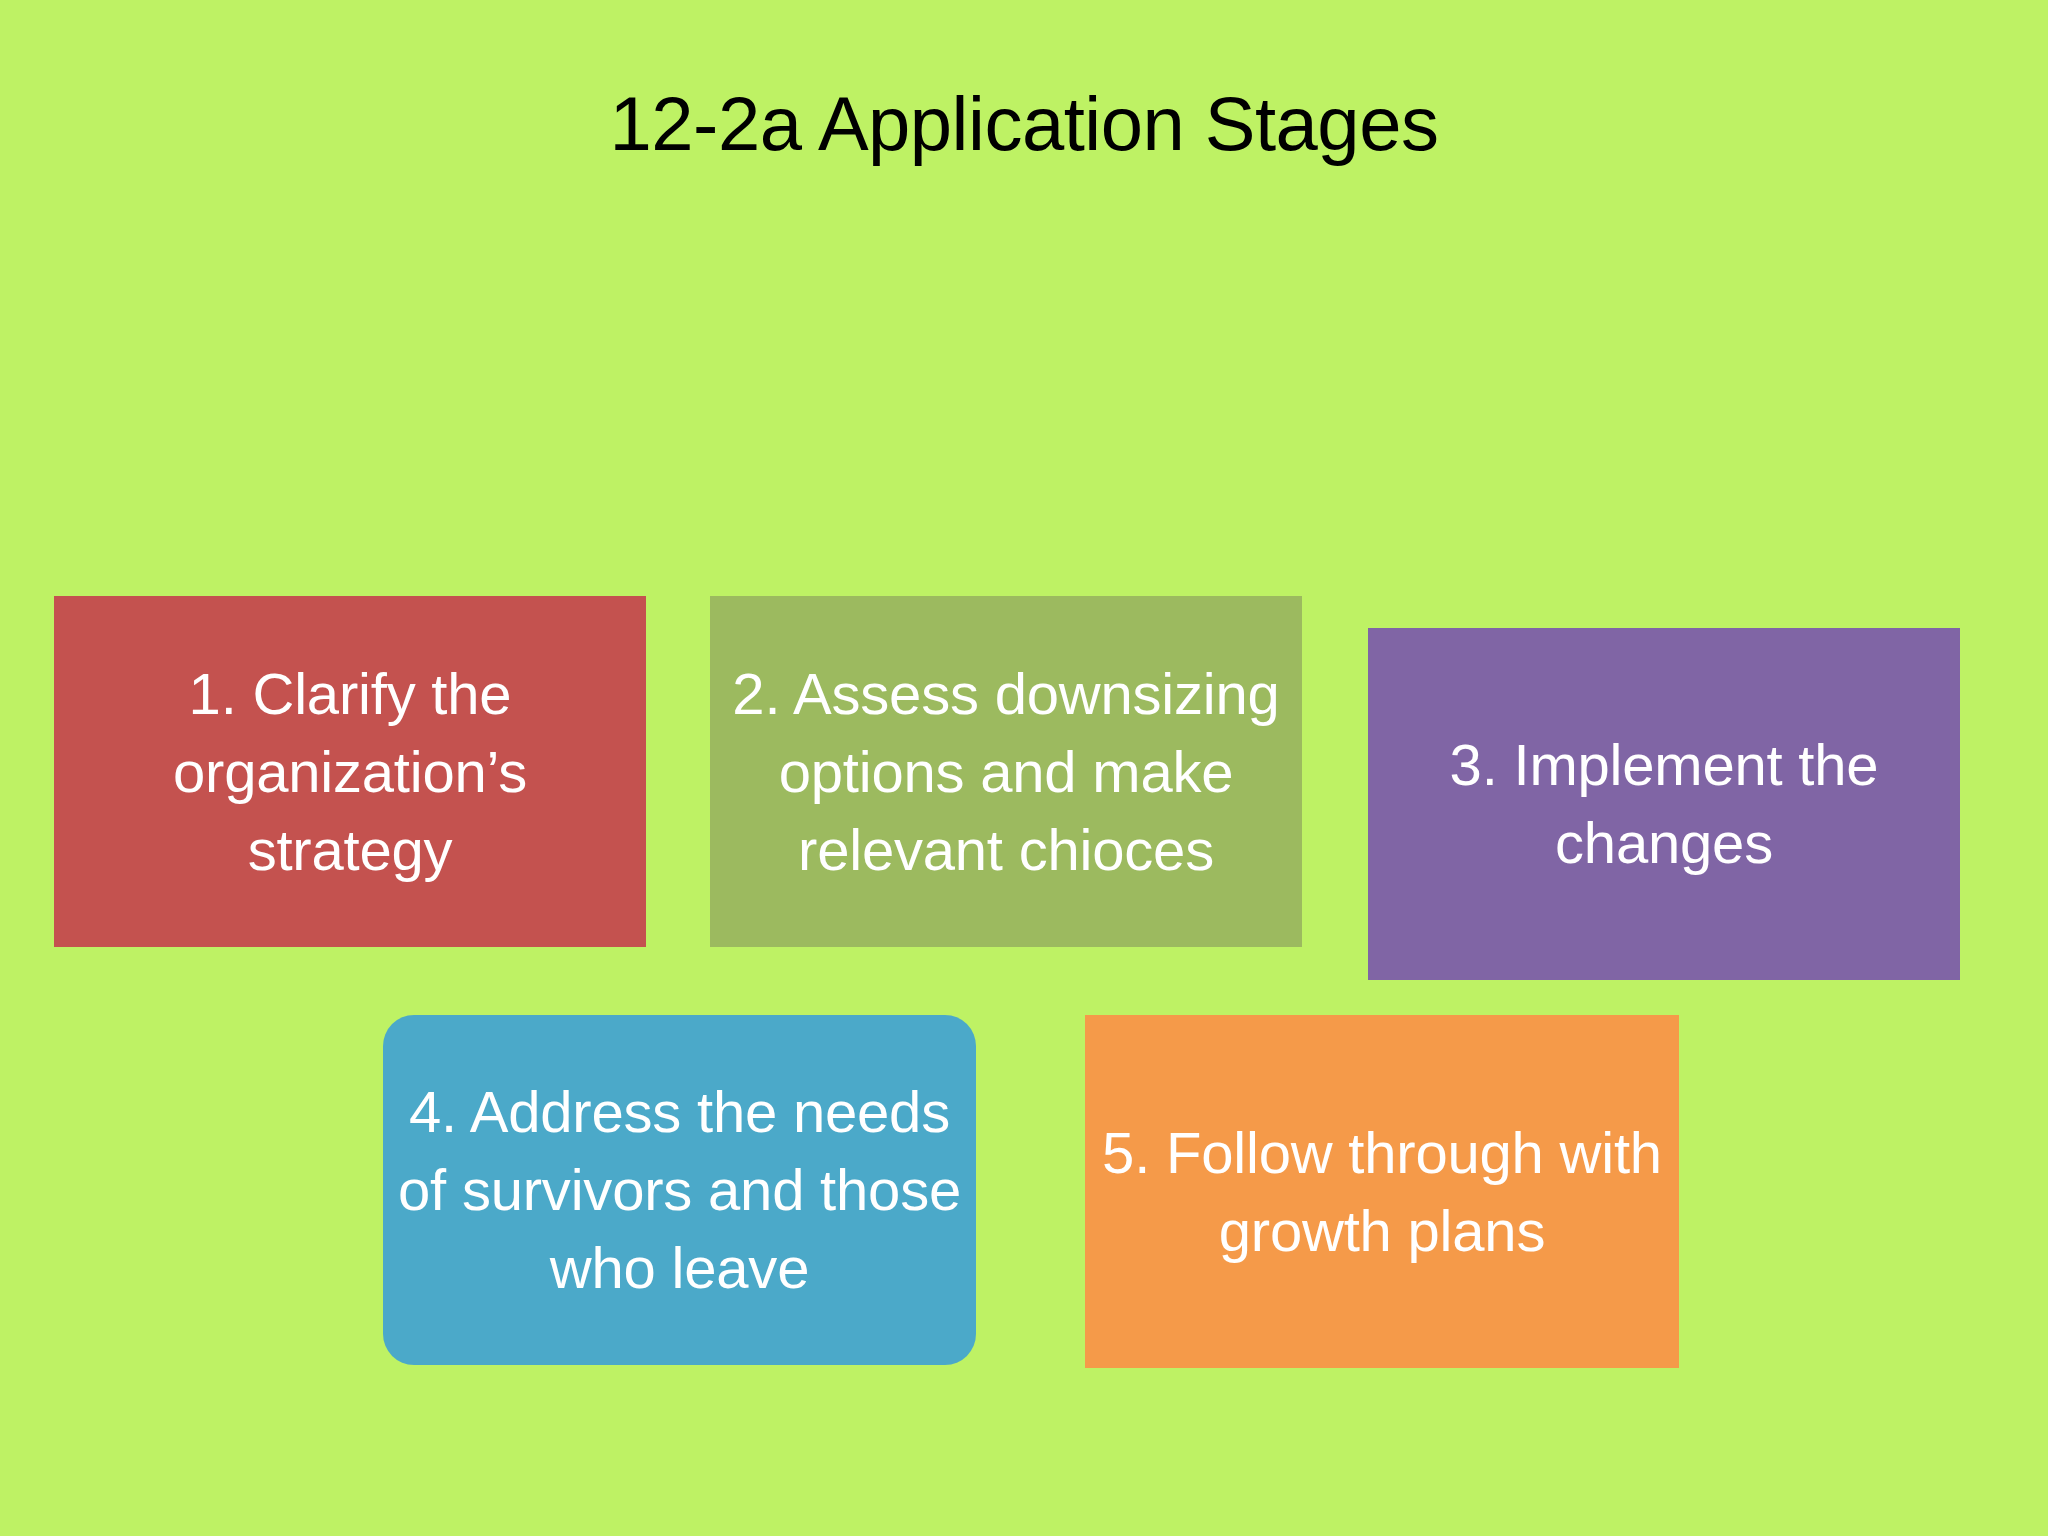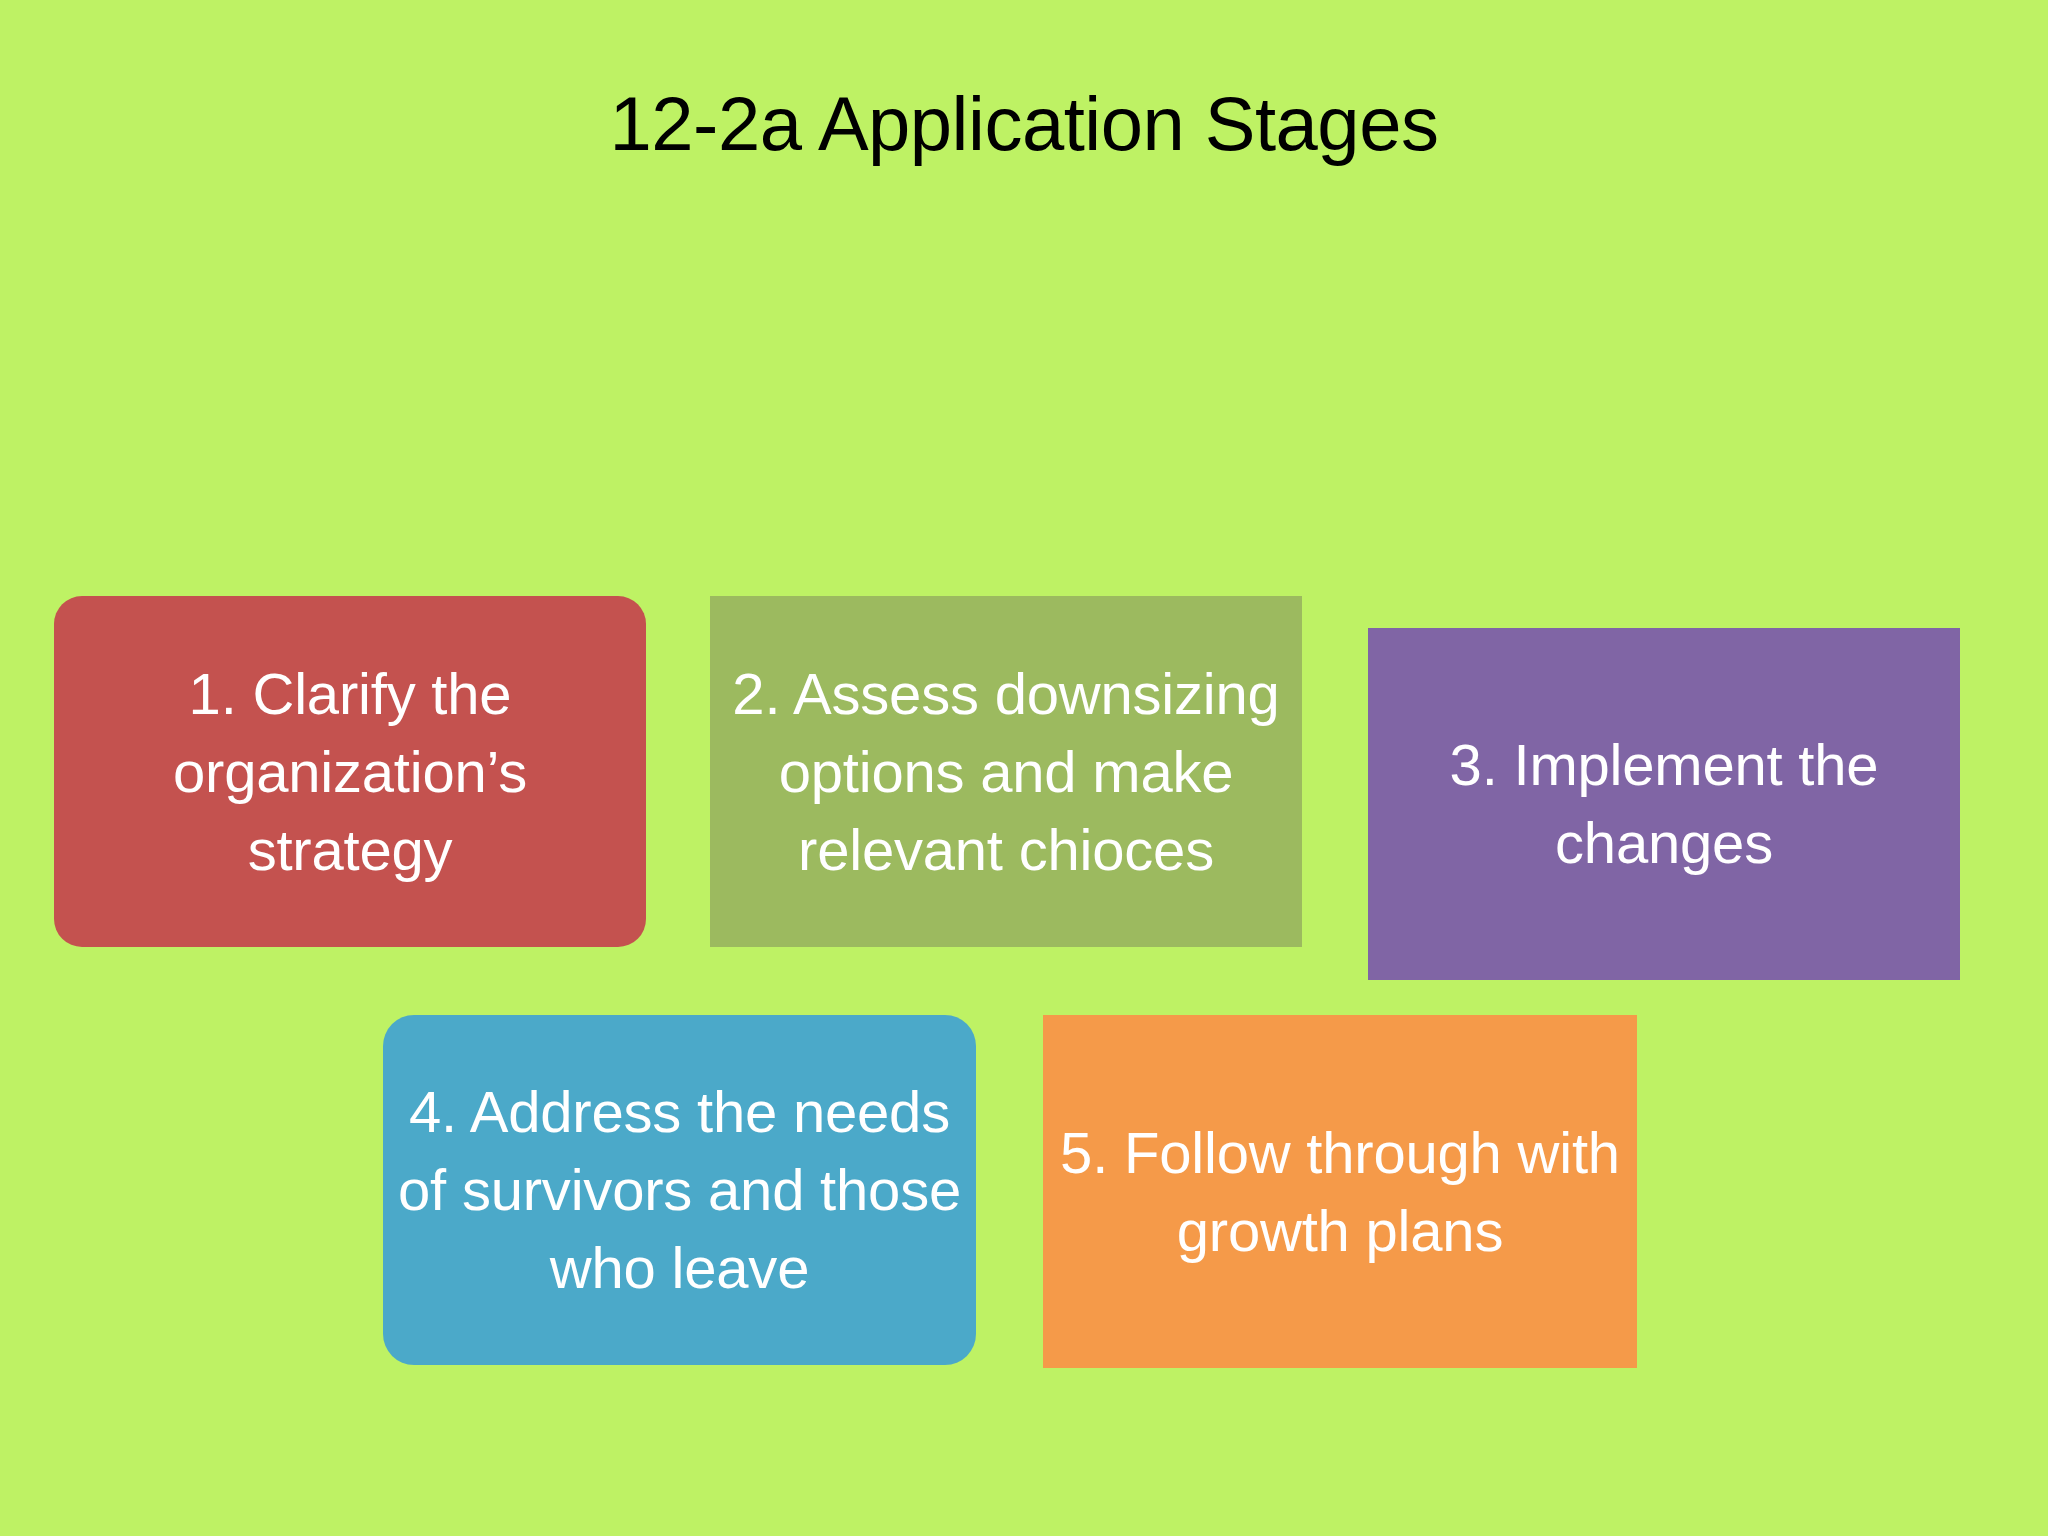--- a/index.html
+++ b/index.html
@@ -71,21 +71,21 @@
     padding: 4px 14px;
     box-sizing: border-box;
     letter-spacing: -0.2px;
   }
   .stage-box .stage-label {
     display: block;
     width: 100%;
   }
 
   
-  .box-1 { left: 54px;   top: 596px;  width: 592px; height: 351px; border-radius: 28px; }
+  .box-1 { left: 54px;   top: 596px;  width: 592px; height: 351px; }
   .box-2 { left: 710px;  top: 596px;  width: 592px; height: 351px; }
   .box-3 { left: 1368px; top: 596px;  width: 592px; height: 352px; }
   
   .box-4 { left: 383px;  top: 1015px; width: 593px; height: 350px; border-radius: 31px; }
   .box-5 { left: 1043px; top: 1015px; width: 594px; height: 353px; }
 </style>
 </head>
 <body>
 
 <div class="slide" style="background-color: #bef264; padding-left: 48px;">
@@ -104,18 +104,18 @@
     </div>
 
     <div class="stage-box box-3" style="background-color: rgb(128, 101, 165); color: rgb(255, 255, 255); margin-top: 32px;">
       <span class="stage-label">3. Implement the changes</span>
     </div>
 
     <div class="stage-box box-4" style="background-color: rgb(75, 169, 201); color: rgb(255, 255, 255);">
       <span class="stage-label">4. Address the needs of survivors and those who leave</span>
     </div>
 
-    <div class="stage-box box-5" style="background-color: rgb(245, 154, 73); color: rgb(255, 255, 255);">
+    <div class="stage-box box-5" style="background-color: rgb(245, 154, 73); color: rgb(255, 255, 255); margin-left: 42px;">
       <span class="stage-label">5. Follow through with growth plans</span>
     </div>
 
   </div>
 </div>
 
 </body></html>

